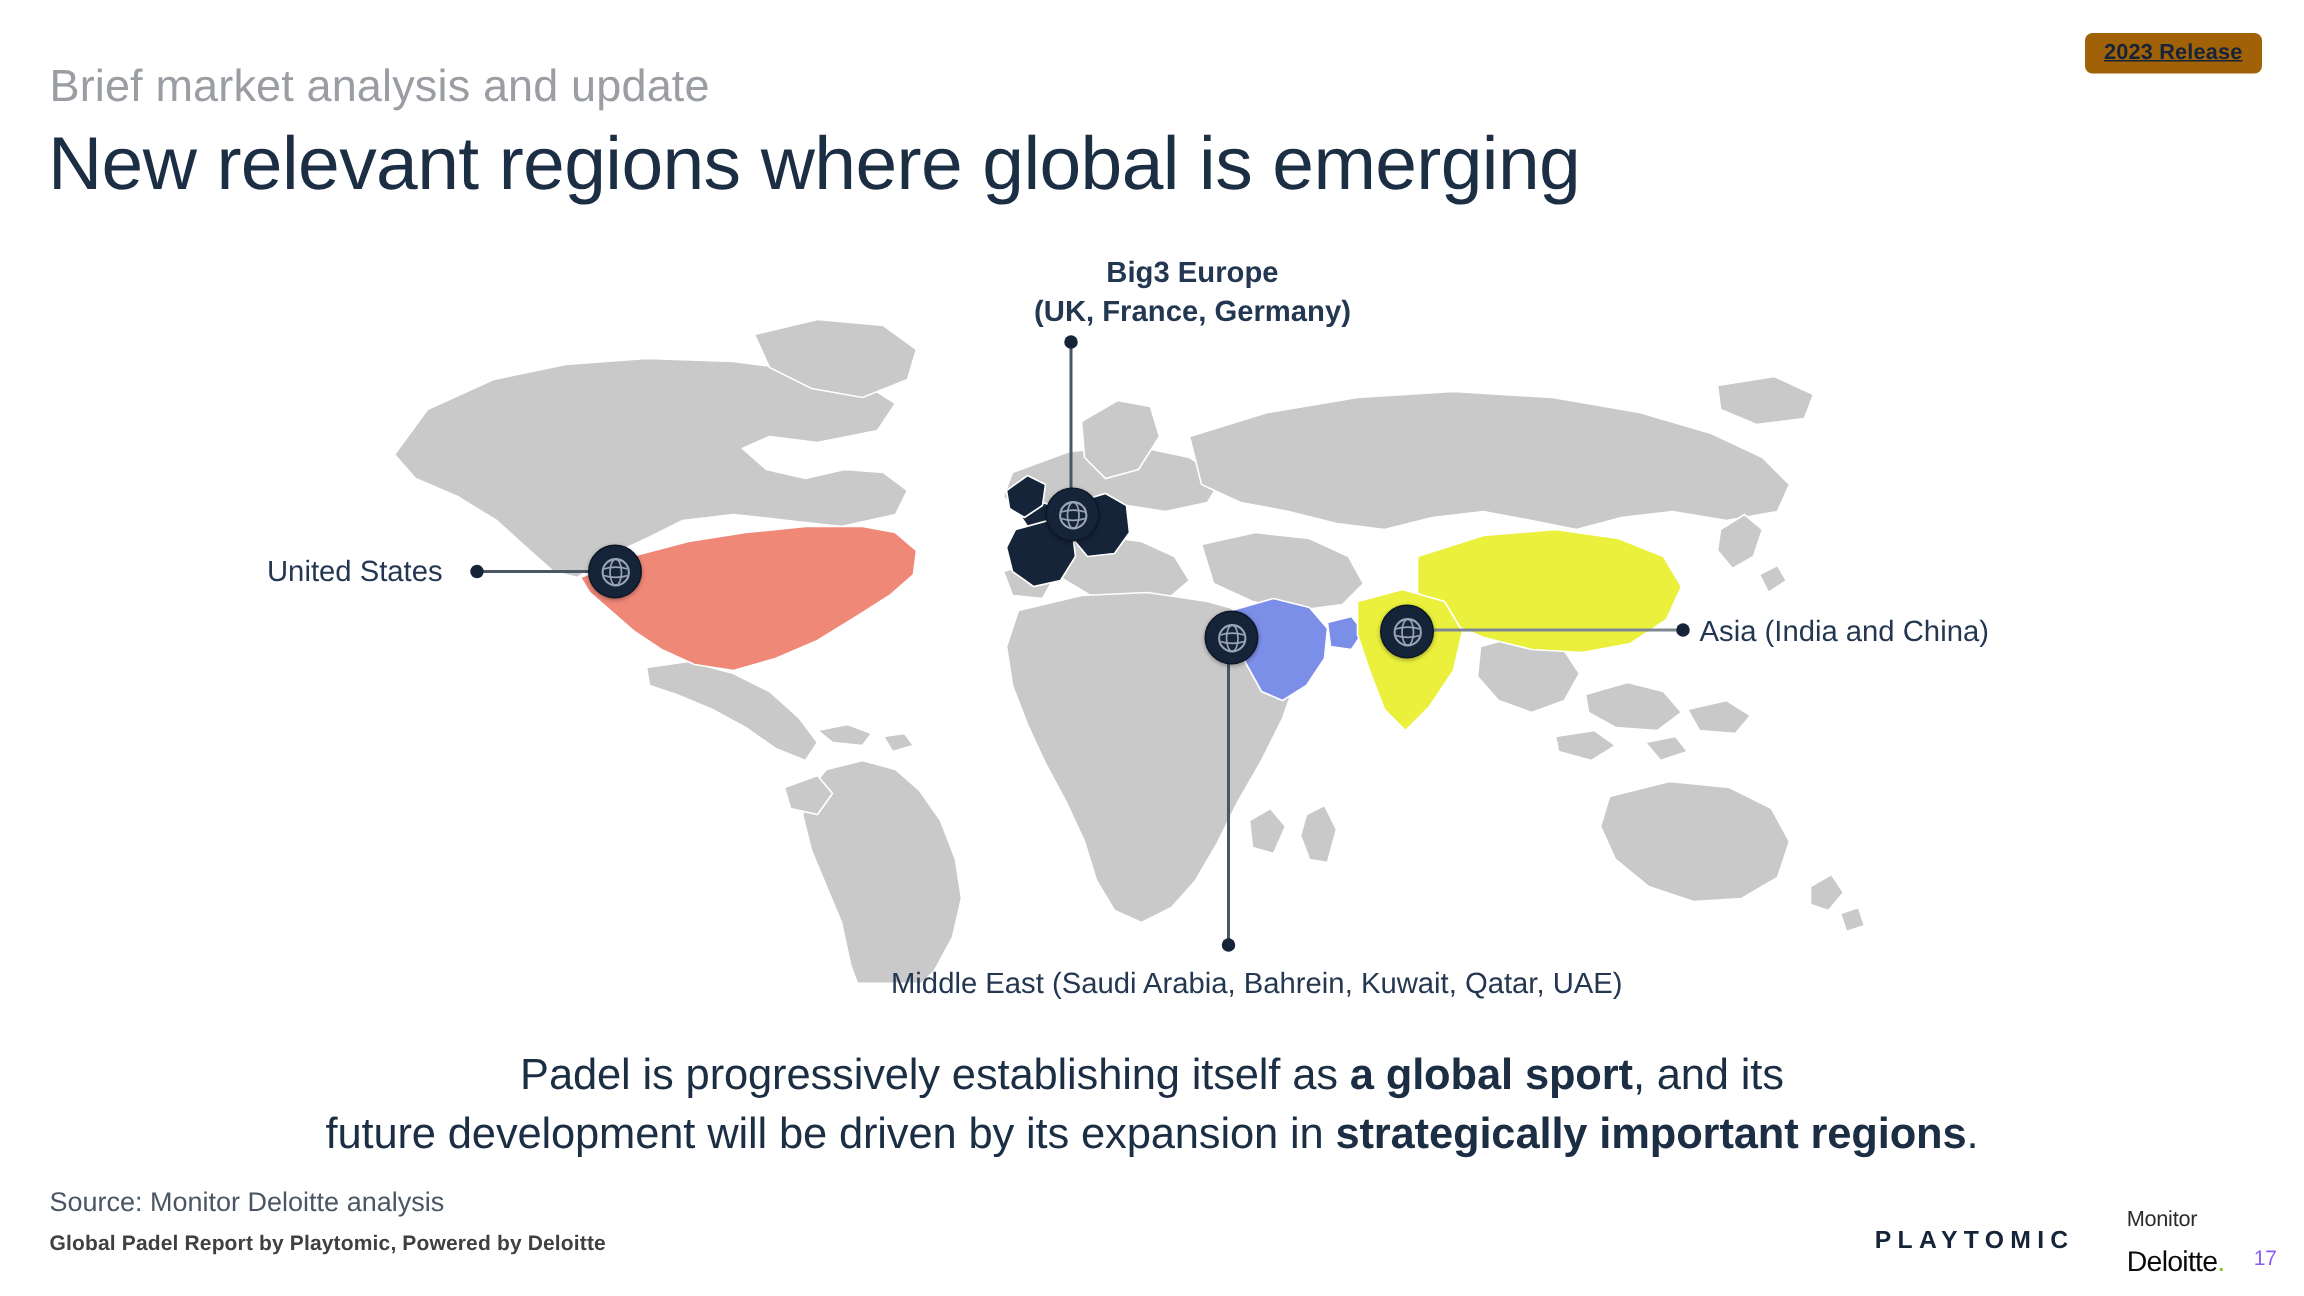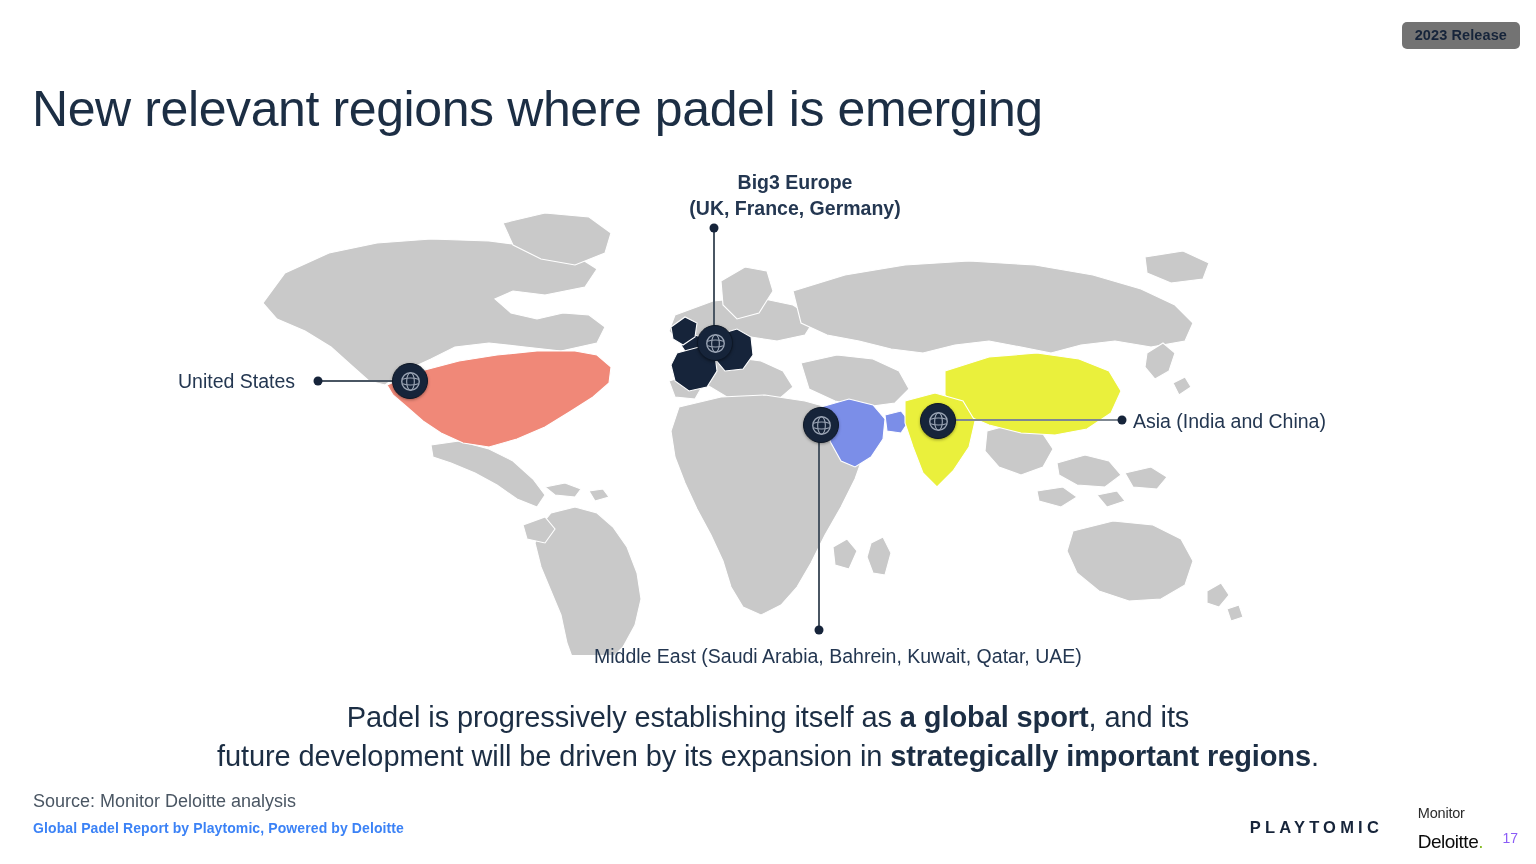--- a/index.html
+++ b/index.html
@@ -8,25 +8,25 @@
     background:#ffffff;
     font-family:"Liberation Sans", sans-serif;
     color:#1c2e44;
     overflow:hidden;
     position:relative;
   }
   .slide{position:absolute;inset:0;}
 
   
   .release-badge{
-    position:absolute;top:22px;right:16px;
-    background:#737373;color:#16243a;
+    position:absolute;top:22px;right:28px;
+    background:#a16207;color:#16243a;
     font-size:14.5px;font-weight:700;
     padding:5px 13px 6px;border-radius:5px;
-    letter-spacing:.1px;white-space:nowrap;
+    letter-spacing:.1px;white-space:nowrap;text-decoration:underline;
   }
 
   
   .eyebrow{
     position:absolute;left:33px;top:41px;
     font-size:30px;font-weight:300;color:#9a9ea3;
     letter-spacing:.1px;white-space:nowrap;
   }
   .headline{
     position:absolute;left:32px;top:80px;
@@ -75,21 +75,21 @@
   }
   .tagline b{font-weight:700;}
 
   
   .source{
     position:absolute;left:33px;top:791px;
     font-size:18px;font-weight:400;color:#4a5663;
   }
   .report-line{
     position:absolute;left:33px;top:820px;
-    font-size:14px;font-weight:700;color:#3b82f6;letter-spacing:.1px;
+    font-size:14px;font-weight:700;color:#404040;letter-spacing:.1px;
   }
   .playtomic{
     position:absolute;right:153px;top:818px;
     font-size:16.5px;font-weight:700;color:#16243a;
     letter-spacing:4.2px;
   }
   .deloitte{
     position:absolute;right:53px;top:806px;line-height:1;
   }
   .deloitte .monitor{
@@ -106,21 +106,22 @@
     font-size:14px;font-weight:400;color:#8b5cf6;
   }
 </style>
 </head>
 <body>
 
 <div class="slide">
 
   <div class="release-badge">2023 Release</div>
 
-  <div class="headline">New relevant regions where padel is emerging</div>
+  <div class="eyebrow">Brief market analysis and update</div>
+  <div class="headline">New relevant regions where global is emerging</div>
 
   <div class="map-wrap">
     <svg class="map-svg" viewBox="0 0 1000 460" preserveAspectRatio="xMidYMid meet">
       <g fill="#c9c9c9" stroke="#ffffff" stroke-width="1.1">
 
         <path d="M18 108 L40 78 L84 58 L132 48 L186 44 L244 46 L292 52 L330 60 L352 74 L340 92 L300 100 L268 96 L250 104 L266 118 L292 124 L318 118 L344 120 L360 132 L352 148 L316 156 L280 152 L244 148 L210 152 L186 164 L160 176 L140 190 L124 186 L106 170 L86 152 L60 136 L32 124 Z"></path>
         <path d="M258 28 L300 18 L344 22 L366 38 L360 58 L330 70 L296 64 L268 50 Z"></path>
 
         <path d="M186 250 L214 246 L244 254 L268 266 L288 284 L300 300 L292 312 L272 304 L252 290 L230 278 L206 268 L188 262 Z"></path>
 

